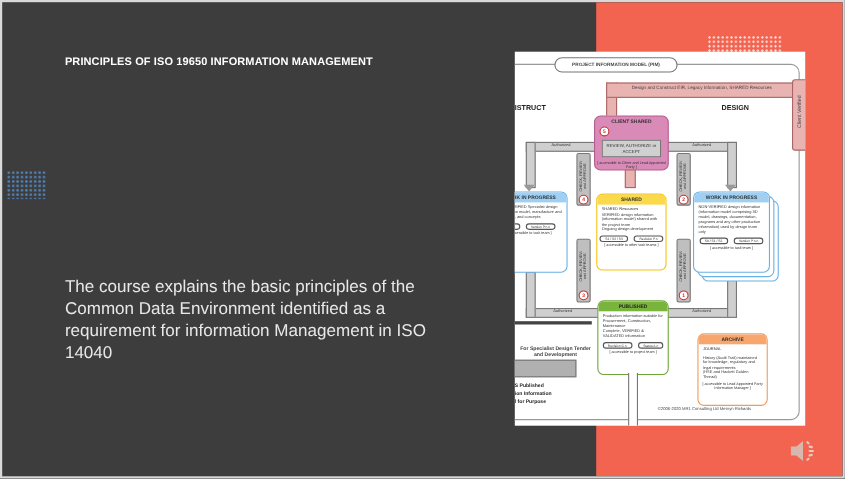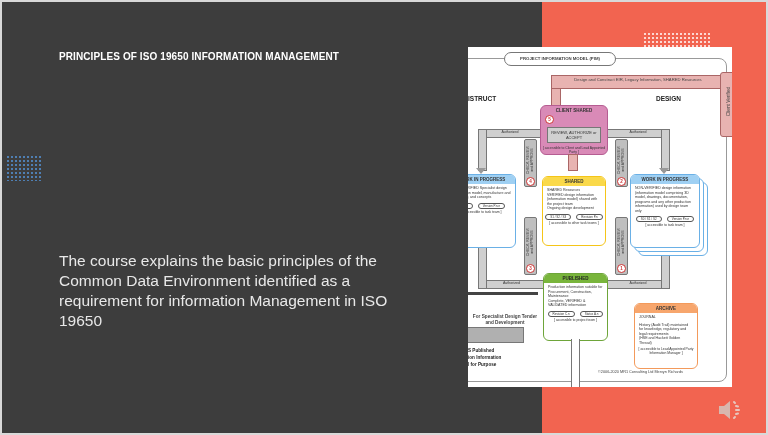--- a/index.html
+++ b/index.html
@@ -60,21 +60,21 @@
 </style>
 </head>
 <body>
 
 <div class="slide">
   <div class="accent"></div>
   <div class="dots-top"></div>
   <div class="dots-left"></div>
 
   <div class="kicker">PRINCIPLES OF ISO 19650 INFORMATION MANAGEMENT</div>
-  <div class="desc">The course explains the basic principles of the Common Data Environment identified as a requirement for information Management in ISO 19650</div>
+  <div class="desc">The course explains the basic principles of the Common Data Environment identified as a requirement for information Management in ISO 14040</div>
 </div>
 
 <div class="diagram">
   <div class="outer"></div>
   <div class="pim">PROJECT INFORMATION MODEL (PIM)</div>
 
   <div class="design-stem"></div>
   <div class="design-band">Design and Construct EIR, Legacy Information, SHARED Resources</div>
   <div class="client-verified">
     <span>Client Verified</span>

